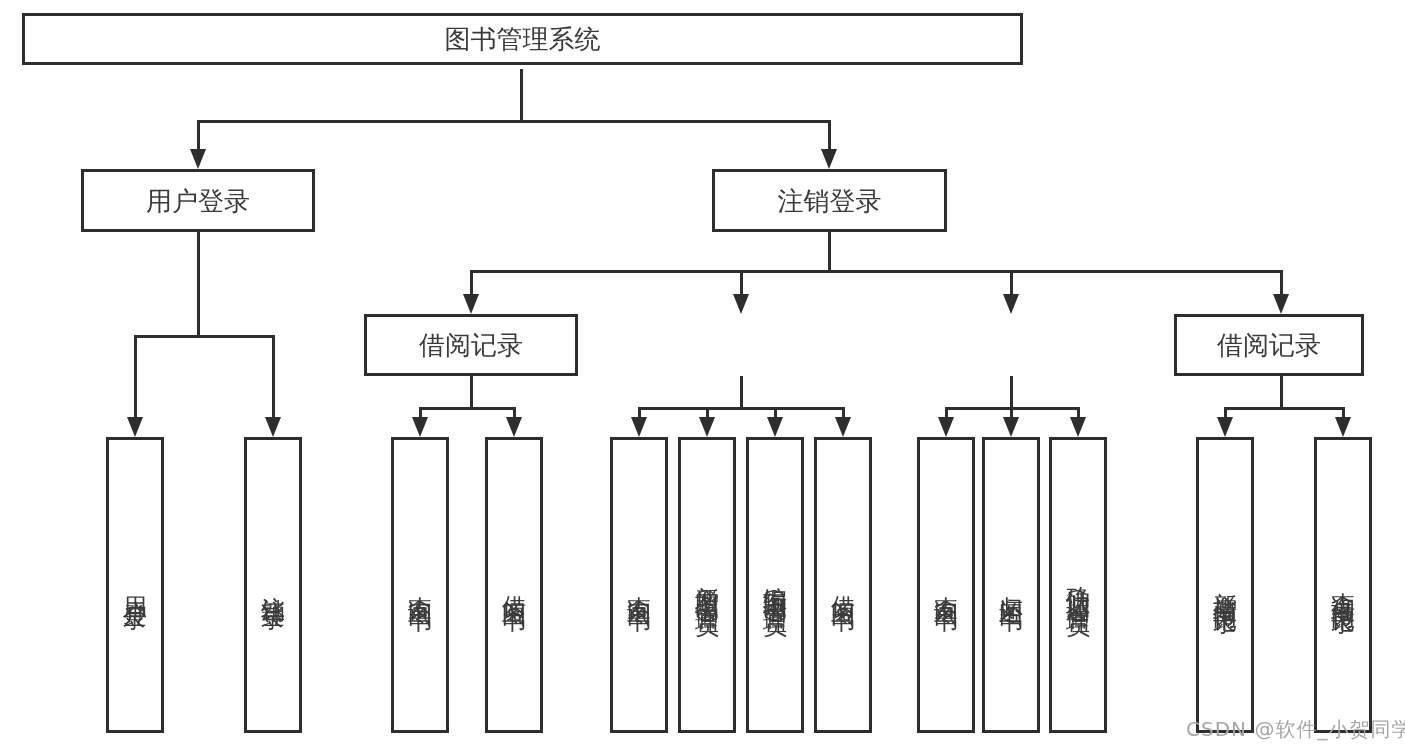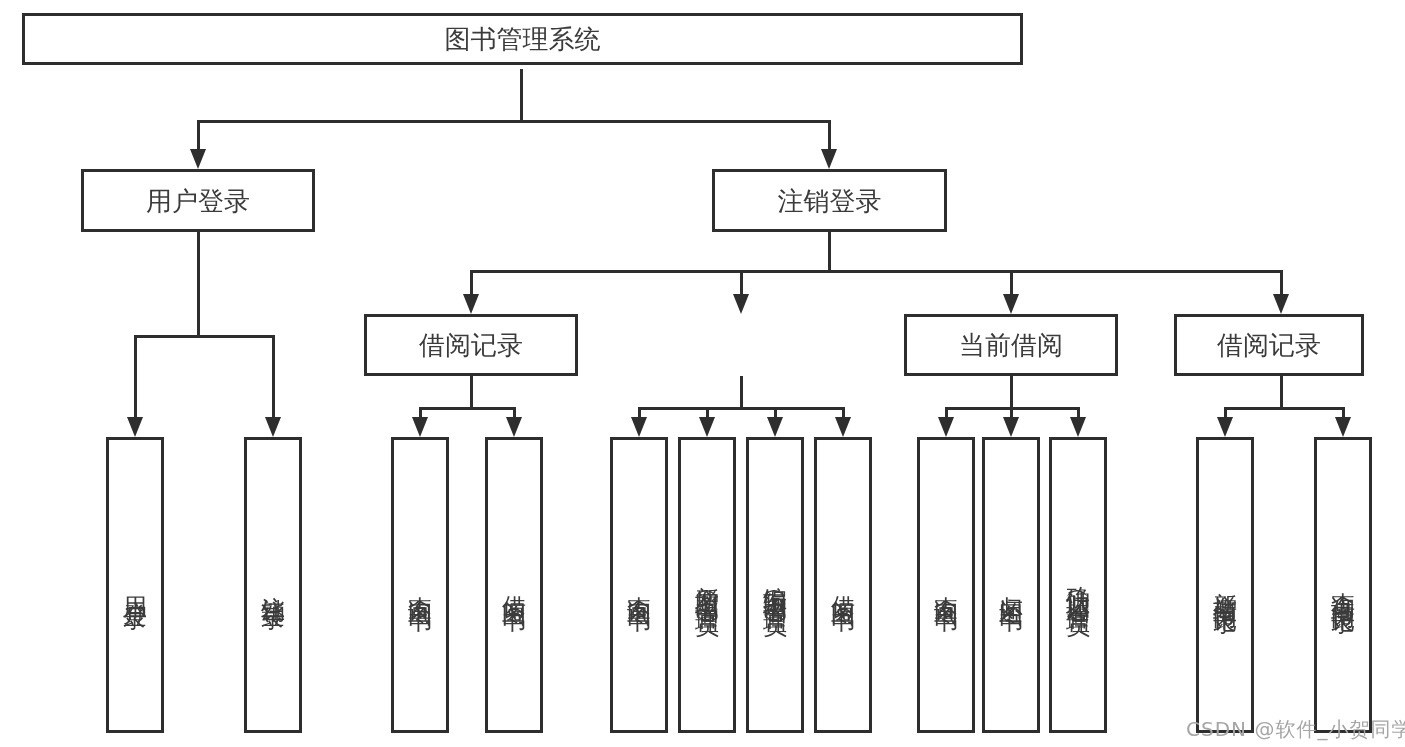--- a/index.html
+++ b/index.html
@@ -69,23 +69,20 @@
   <div class="arrow" style="left:463px;top:294px;"></div>
   <div class="v-line" style="left:740px;top:270px;height:24px;"></div>
   <div class="arrow" style="left:733px;top:294px;"></div>
   <div class="v-line" style="left:1010px;top:270px;height:24px;"></div>
   <div class="arrow" style="left:1003px;top:294px;"></div>
   <div class="v-line" style="left:1280px;top:270px;height:24px;"></div>
   <div class="arrow" style="left:1273px;top:294px;"></div>
 
   <div class="node" style="left:364px;top:314px;width:214px;height:62px;">
     <span>借阅记录</span>
-  </div>
-  <div class="node" style="left:904px;top:314px;width:214px;height:62px;">
-    <span>当前借阅</span>
   </div>
   <div class="node" style="left:1174px;top:314px;width:190px;height:62px;">
     <span>借阅记录</span>
   </div>
 
   <div class="v-line" style="left:470px;top:376px;height:31px;"></div>
   <div class="h-line" style="left:419px;top:407px;width:97px;"></div>
   <div class="v-line" style="left:419px;top:407px;height:10px;"></div>
   <div class="arrow" style="left:412px;top:417px;"></div>
   <div class="v-line" style="left:513px;top:407px;height:10px;"></div>

